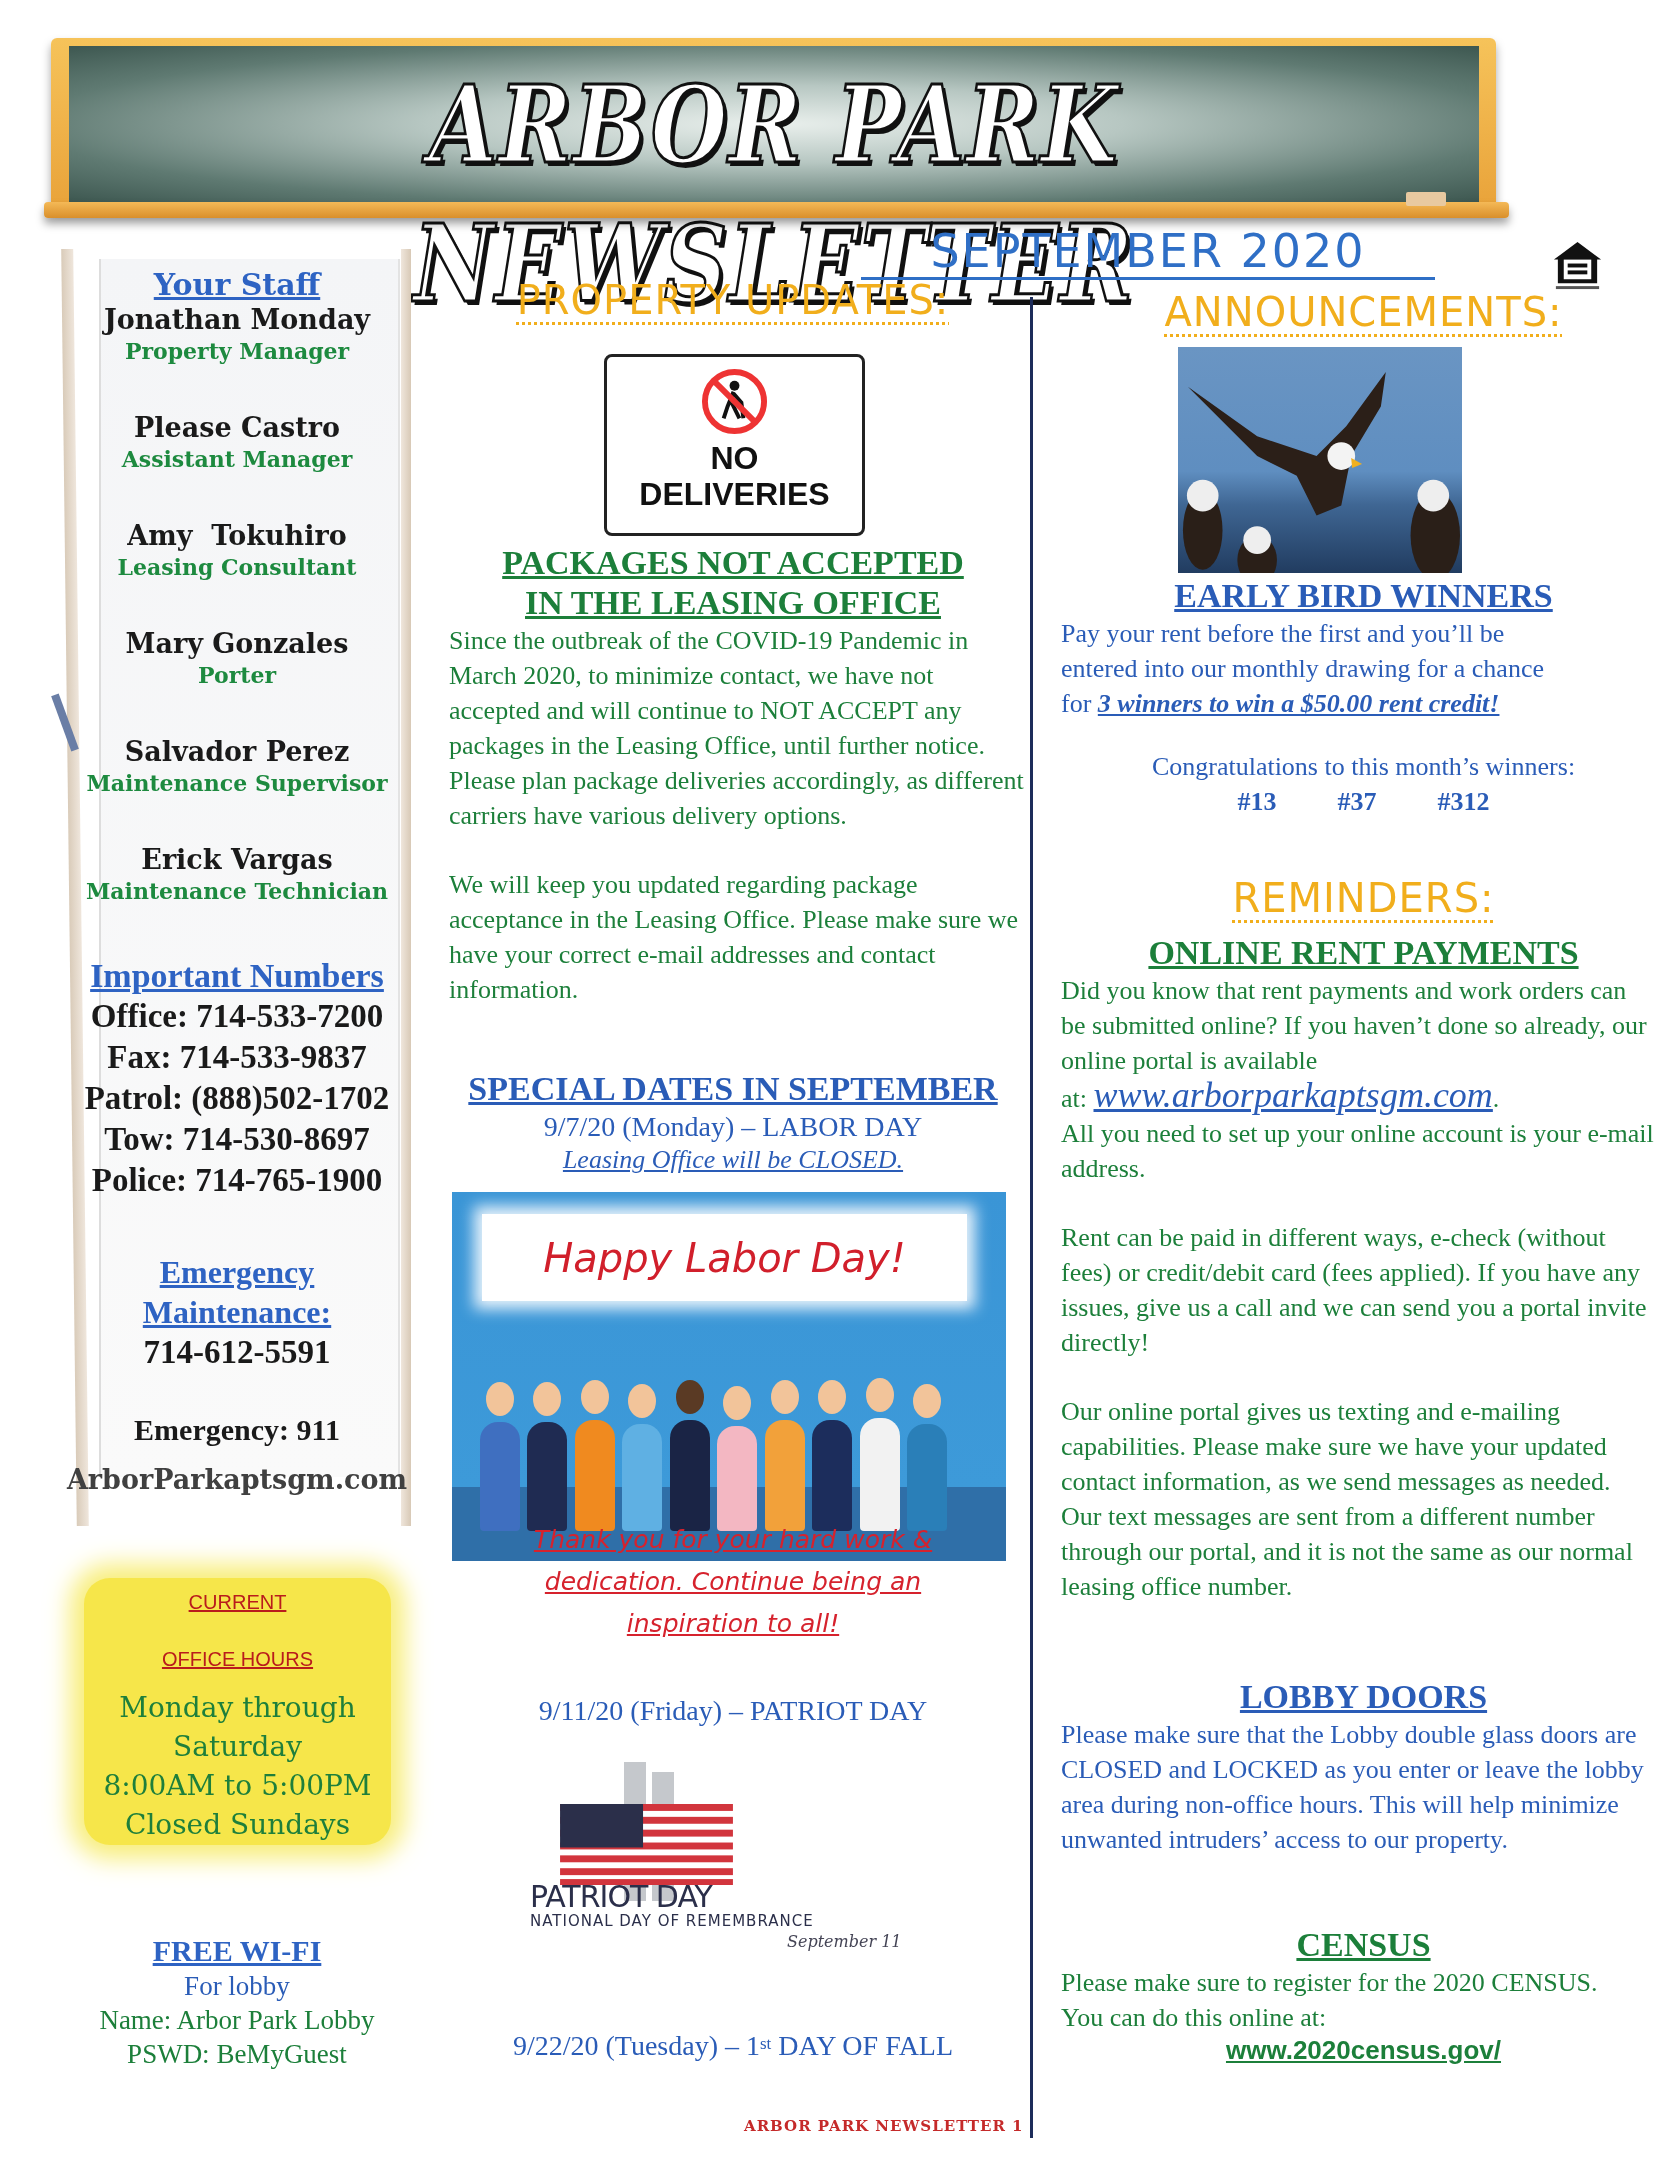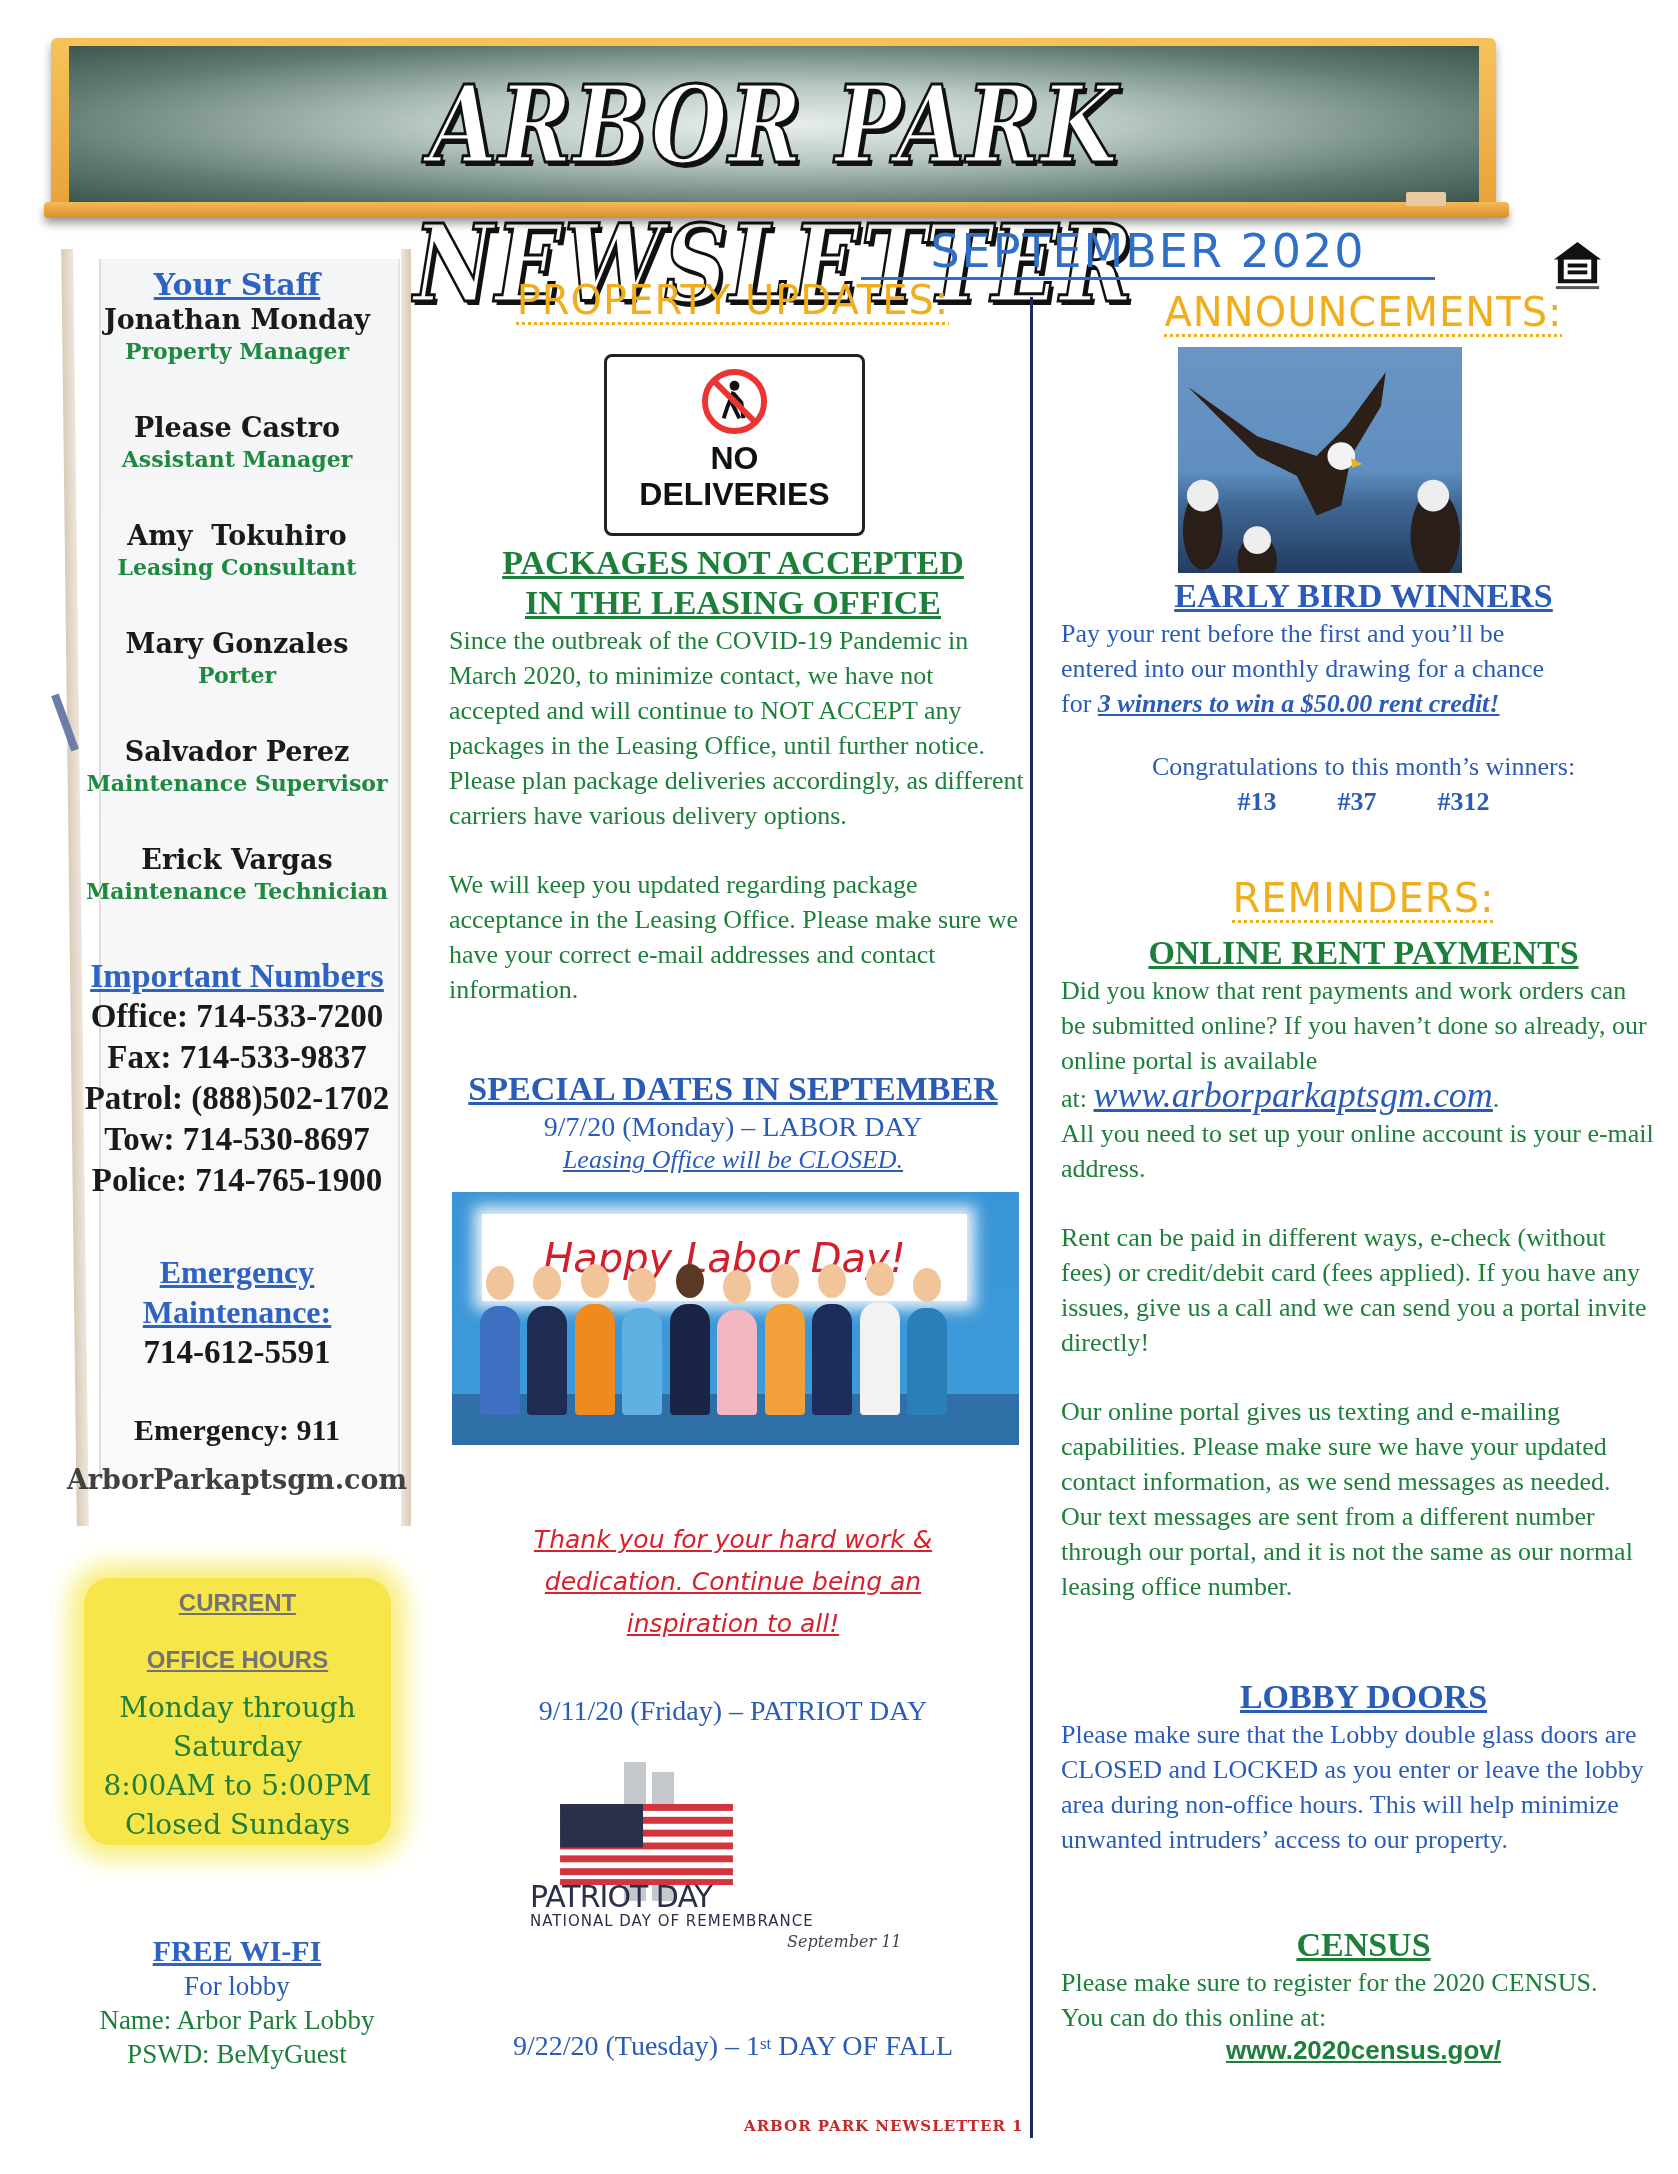--- a/index.html
+++ b/index.html
@@ -22,36 +22,36 @@
   .sidebar{left:59px;top:267px;width:356px;}
   .h-blue{color:#2e63c3;font-weight:bold;text-decoration:underline;}
   .staff-head{font-family:"DejaVu Serif",serif;font-size:30px;line-height:36px;}
   .staff-name{font-family:"DejaVu Serif",serif;font-weight:bold;font-size:27px;color:#1a1a1a;line-height:34px;margin-top:0;}
   .staff-role{font-family:"DejaVu Serif",serif;font-weight:bold;font-size:22px;color:#1d8a3f;line-height:28px;margin-bottom:46px;}
   .nums-head{font-family:"Liberation Serif",serif;font-size:34px;line-height:40px;}
   .num{font-family:"Liberation Serif",serif;font-weight:bold;font-size:33px;color:#1a1a1a;line-height:41px;}
   .em-head{font-family:"Liberation Serif",serif;font-size:32px;line-height:40px;}
   .web-left{font-family:"DejaVu Serif",serif;font-weight:bold;font-size:27px;color:#404040;text-align:center;}
   .hours-box{left:84px;top:1578px;width:307px;height:267px;background:#f6e64a;border-radius:26px;box-shadow:0 0 24px 14px #f8ee7c;}
-  .hours-title{font-family:"Liberation Sans",sans-serif;font-size:24px;color:#737373;text-decoration:underline;line-height:57px;font-weight:bold;}
+  .hours-title{font-family:"Liberation Sans",sans-serif;font-size:20px;color:#b91c1c;text-decoration:underline;line-height:57px;}
   .hours-line{font-family:"DejaVu Serif",serif;font-size:28px;color:#1e7f3b;line-height:39px;}
   .wifi-head{font-family:"Liberation Serif",serif;font-weight:bold;font-size:30px;color:#2e63c3;text-decoration:underline;line-height:36px;}
   .wifi-sub{font-family:"Liberation Serif",serif;font-size:27px;line-height:34px;}
   .vline{left:1030px;top:297px;width:3px;height:1841px;background:#1d2c5a;}
   
   .script-head{font-family:"DejaVu Sans",sans-serif;font-size:40px;color:#f1ae1c;letter-spacing:1px;text-decoration:underline;text-decoration-style:dotted;text-decoration-thickness:3px;text-underline-offset:8px;}
   .mid{left:441px;width:584px;}
   .sign{left:604px;top:354px;width:255px;height:176px;border:3px solid #222;border-radius:8px;background:#fff;}
   .sign-text{font-family:"Liberation Sans",sans-serif;font-weight:bold;font-size:32px;color:#111;line-height:36px;}
   .g-head{font-family:Liberation Serif, serif;font-weight:bold;font-size:34px;color:#1c7f3a;text-decoration:underline;line-height:40px;}
   .g-body{font-family:"Liberation Serif",serif;font-size:26px;color:#1c7f3a;line-height:35px;}
   .b-head{font-family:"Liberation Serif",serif;font-weight:bold;font-size:34px;color:#2a5cb7;text-decoration:underline;line-height:40px;}
   .b-line{font-family:"Liberation Serif",serif;font-size:28px;color:#2a5cb7;line-height:36px;}
   .b-italic{font-family:"Liberation Serif",serif;font-style:italic;font-size:26px;color:#2a5cb7;text-decoration:underline;line-height:30px;}
-  .labor-img{left:452px;top:1192px;width:554px;height:253px;background:linear-gradient(#3a95d6 0%,#3d9ad9 80%,#2f6fa8 80%,#2f6fa8 100%);overflow:hidden;padding-left:13px;}
+  .labor-img{left:452px;top:1192px;width:554px;height:369px;background:linear-gradient(#3a95d6 0%,#3d9ad9 80%,#2f6fa8 80%,#2f6fa8 100%);overflow:hidden;}
   .labor-banner{left:30px;top:22px;width:485px;height:87px;background:#fff;box-shadow:0 0 14px 8px #e7f2fb;display:flex;align-items:center;justify-content:center;}
   .labor-banner span{font-family:"DejaVu Sans",sans-serif;font-size:40px;color:#d11f2b;font-style:italic;}
   .person{position:absolute;bottom:30px;width:40px;border-radius:18px 18px 4px 4px;}
   .person .head{position:absolute;top:-40px;left:6px;width:28px;height:34px;background:#f2c49a;border-radius:50%;}
   .red-script{font-family:"DejaVu Sans",sans-serif;font-style:italic;font-size:25px;color:#d6222d;text-decoration:underline;line-height:42px;}
   .patriot{left:520px;top:1762px;width:436px;height:208px;}
   .footer{font-family:"DejaVu Serif",serif;font-weight:bold;font-size:15px;color:#c52a2a;letter-spacing:1px;}
   
   .right{left:1049px;width:629px;}
   .eagle{left:1178px;top:347px;width:284px;height:226px;background:linear-gradient(#6a95c3 0%,#5f8ec0 55%,#3f6693 70%,#213c60 100%);overflow:hidden;}

